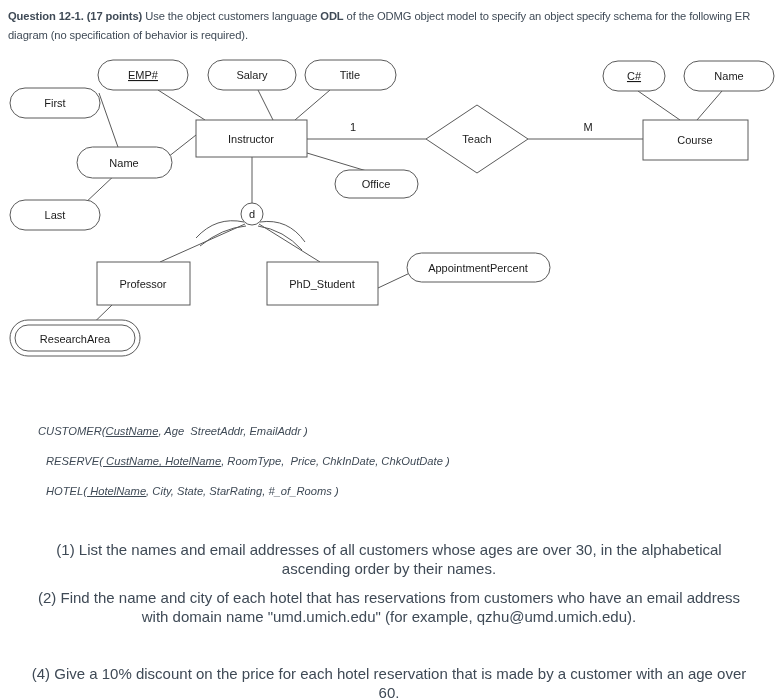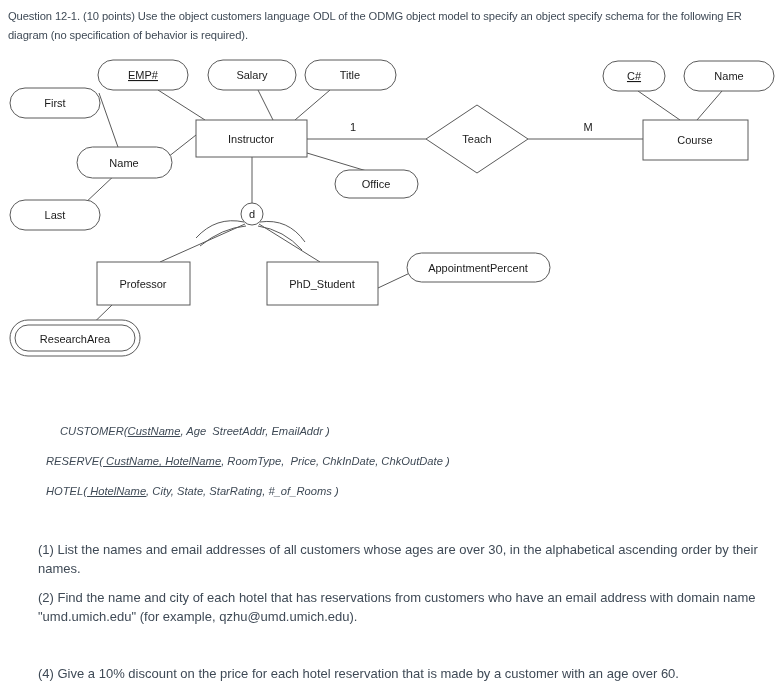--- a/index.html
+++ b/index.html
@@ -24,60 +24,61 @@
 
   
   .prose {
     position: absolute;
     font-size: 11.2px;
     line-height: 19px;
     color: #3f4a56;
     letter-spacing: -0.1px;
   }
   .q-head {
-    font-weight: normal;
+    font-weight: bold;
   }
   .q1-block { left: 8px; top: 7px; width: 768px; }
   .q2-block { left: 8px; top: 396px; width: 768px; }
 
   .schema {
     position: absolute;
     left: 46px;
     font-style: italic;
     font-size: 11.2px;
     line-height: 19px;
     color: #3f4a56;
     white-space: pre;
   }
-  .schema-1 { top: 422px; left: 60px; }
+  .schema-1 { top: 422px; left: 38px; }
   .schema-2 { top: 452px; }
   .schema-3 { top: 482px; }
   .u { text-decoration: underline; }
 
   .sql-intro {
     position: absolute;
     left: 20px;
     top: 515px;
     width: 756px;
     font-size: 11.2px;
     line-height: 19px;
   }
   .req {
     position: absolute;
-    left: 38px;
+    left: 24px;
     width: 730px;
-    font-size: 13px;
-    line-height: 19px;
+    font-size: 15px;
+    line-height: 19px;
+    text-align: center;
   }
   .req-1 { top: 540px; }
   .req-2 { top: 588px; }
   .req-3 { top: 636px; }
   .req-4 { top: 664px; }
 
-  b.inline-b { font-weight: normal; }
+  b.inline-b { font-weight: bold; }
 
   
   #er-diagram {
     position: absolute;
     left: 0;
     top: 50px;
     width: 783px;
     height: 330px;
   }
   #er-diagram text {
@@ -105,21 +106,21 @@
     fill: #1a1a1a;
   }
   .keyu { text-decoration: underline; }
 </style>
 </head>
 <body>
 
 <div class="page">
 
   <div class="prose q1-block">
-    <span class="q-head">Question 12-1.</span><span>&nbsp;</span><span class="q-head">(10 points)</span><span> Use the object customers language </span><b class="inline-b">ODL</b><span> of the ODMG object model to specify an object specify schema</span>
+    <span class="q-head">Question 12-1.</span><span>&nbsp;</span><span class="q-head">(17 points)</span><span> Use the object customers language </span><b class="inline-b">ODL</b><span> of the ODMG object model to specify an object specify schema</span>
     <span>for the following ER diagram (no specification of behavior is required).</span>
   </div>
 
   <svg id="er-diagram" viewBox="0 0 783 330">
 
     <g>
 
       <line class="link" x1="158" y1="40" x2="205" y2="70"></line>
 
       <line class="link" x1="258" y1="40" x2="273" y2="70"></line>

